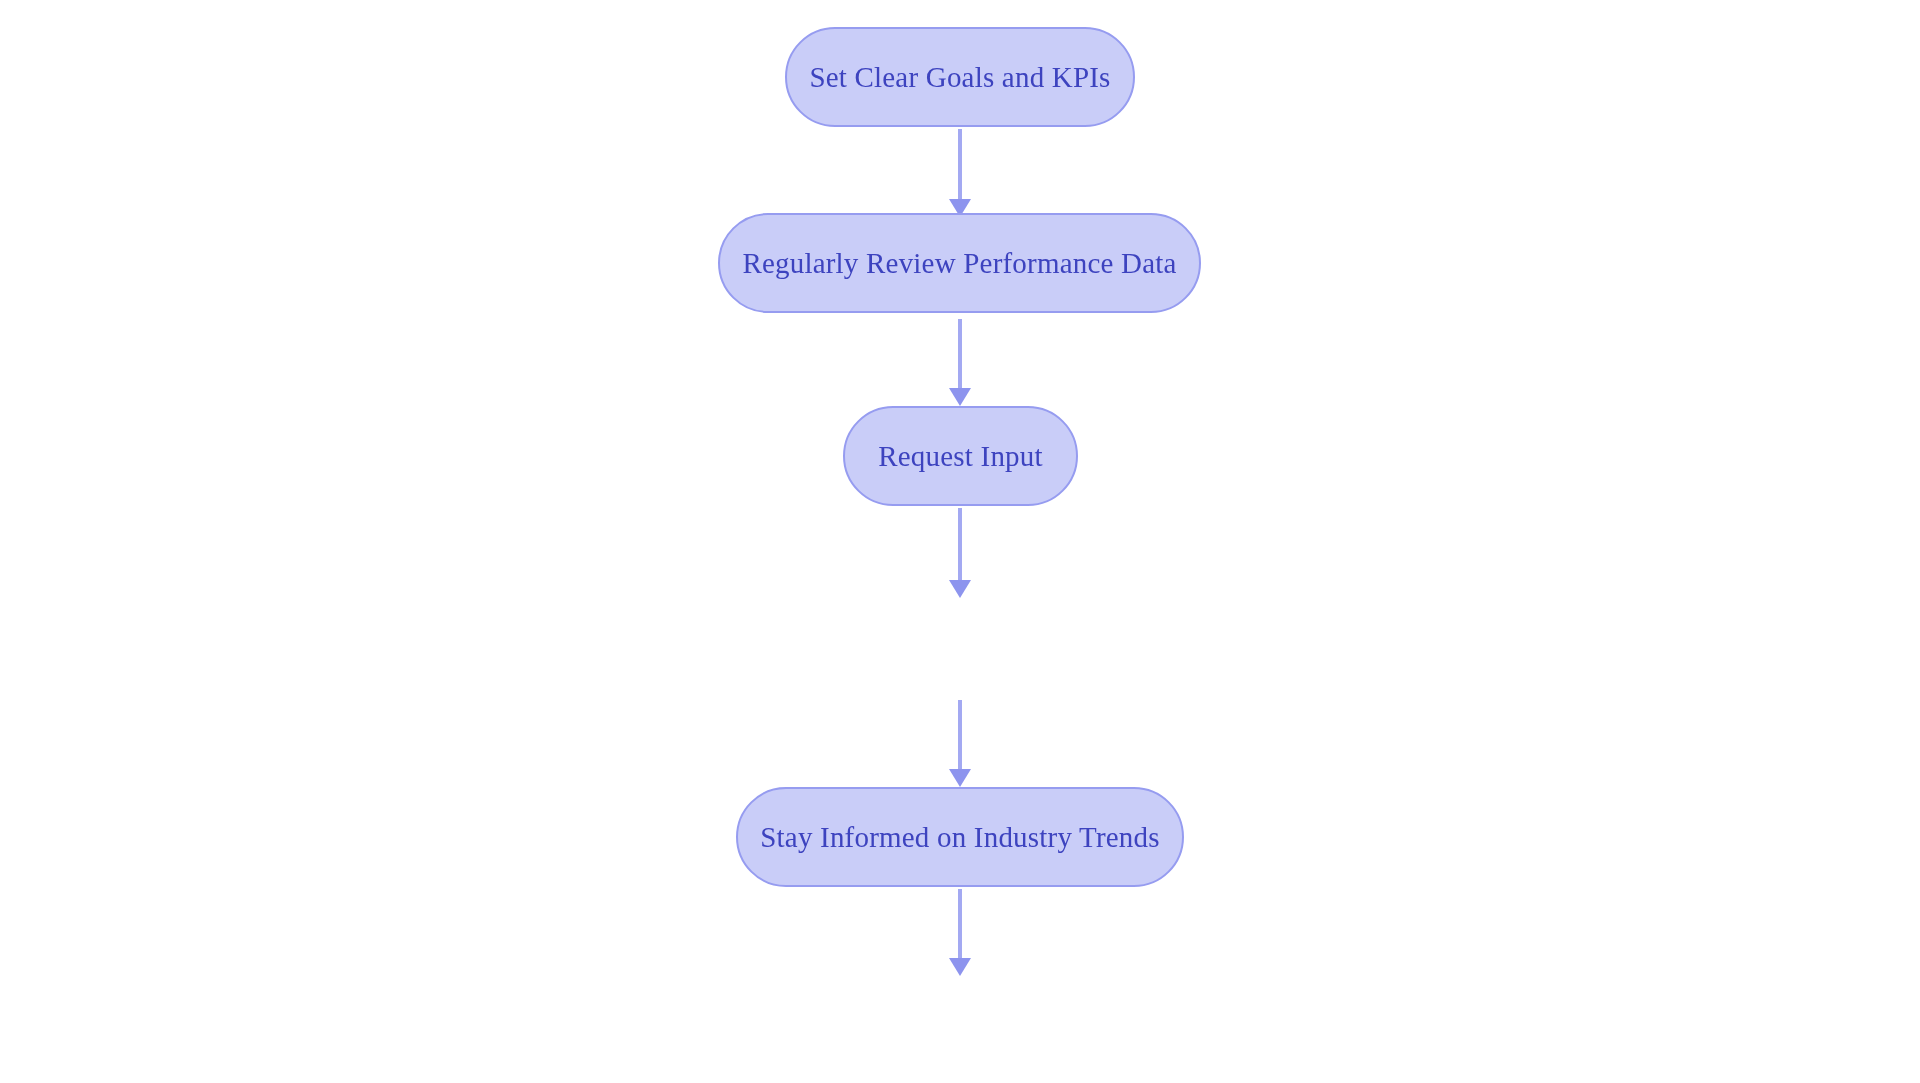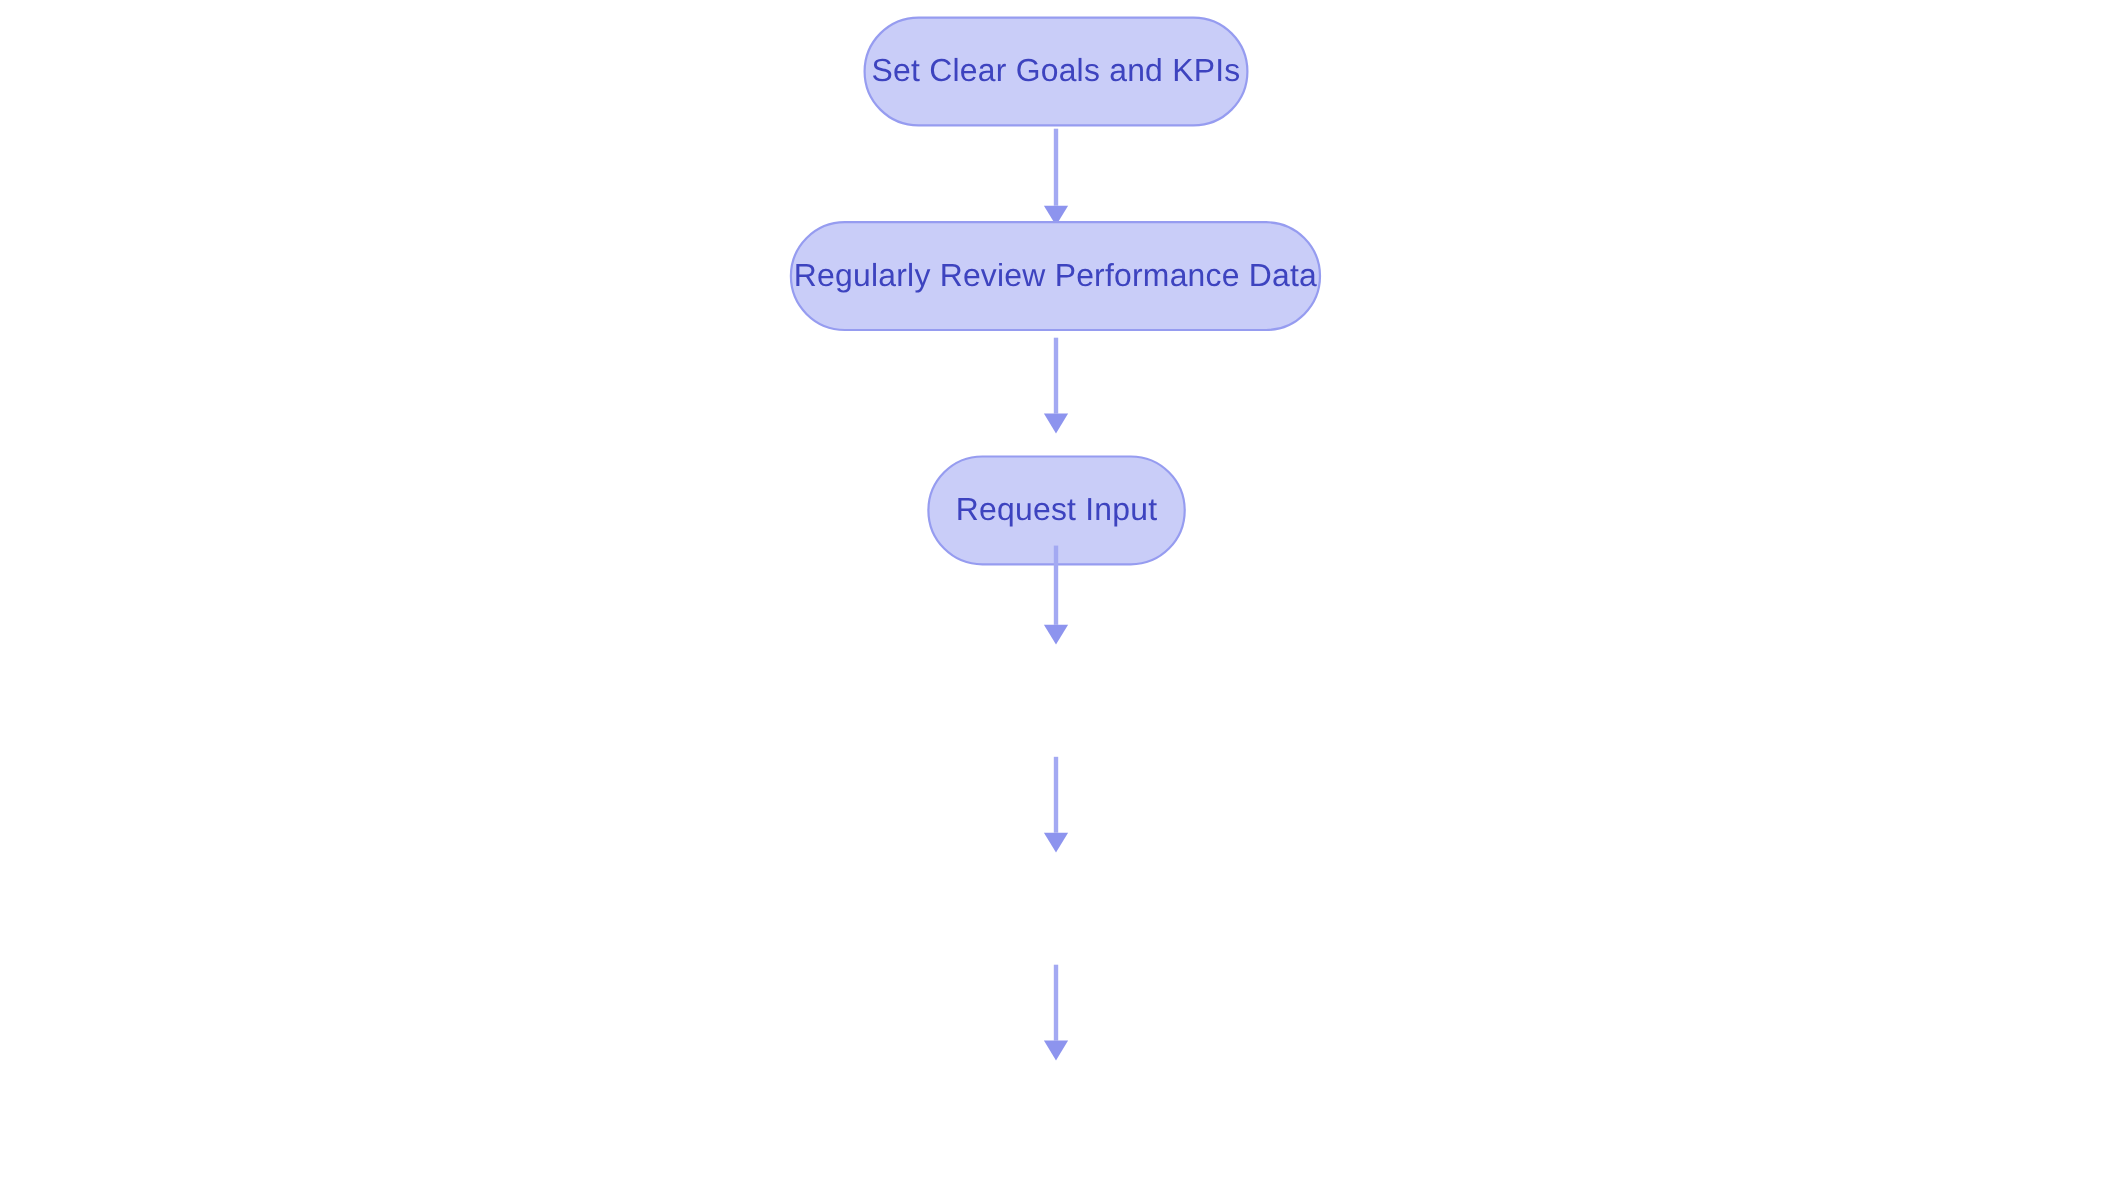--- a/index.html
+++ b/index.html
@@ -11,40 +11,41 @@
     --canvas-bg: #ffffff;
   }
   * { margin: 0; padding: 0; box-sizing: border-box; }
   html, body { background: var(--canvas-bg); }
   .canvas {
     position: relative;
     width: 1920px;
     height: 1067px;
     background: var(--canvas-bg);
     overflow: hidden;
-    font-family: Liberation Sans, sans-serif;
+    font-family: Liberation Serif, serif;
+    margin-top: 12px;
   }
   .node {
     position: absolute;
     height: 100px;
     border-radius: 50px;
     background: var(--node-fill);
     border: 2px solid var(--node-border);
     color: var(--node-text);
     display: flex;
     align-items: center;
     justify-content: center;
     font-size: 29px;
     letter-spacing: 0.2px;
     white-space: nowrap;
     text-align: center;
   }
   .node-1 { left: 785px; top: 15px;  width: 350px; }
   .node-2 { left: 718px; top: 201px; width: 483px; }
-  .node-3 { left: 843px; top: 414px; width: 235px; }
+  .node-3 { left: 843px; top: 394px; width: 235px; }
   .node-4 { left: 722px; top: 586px; width: 476px; }
   .node-5 { left: 736px; top: 775px; width: 448px; }
   .node-6 { left: 741px; top: 964px; width: 438px; }
 
   .arrow {
     position: absolute;
     left: 948px;          
     width: 24px;
   }
   .arrow .shaft {
@@ -106,20 +107,23 @@
     <div class="shaft"></div>
     <div class="head"></div>
   </div>
 
 
   <div class="arrow arrow-4">
     <div class="shaft"></div>
     <div class="head"></div>
   </div>
 
+  <div class="node node-5">
+    <span>Stay Informed on Industry Trends</span>
+  </div>
 
   <div class="arrow arrow-5">
     <div class="shaft"></div>
     <div class="head"></div>
   </div>
 
 
 </div>
 
 </body></html>

